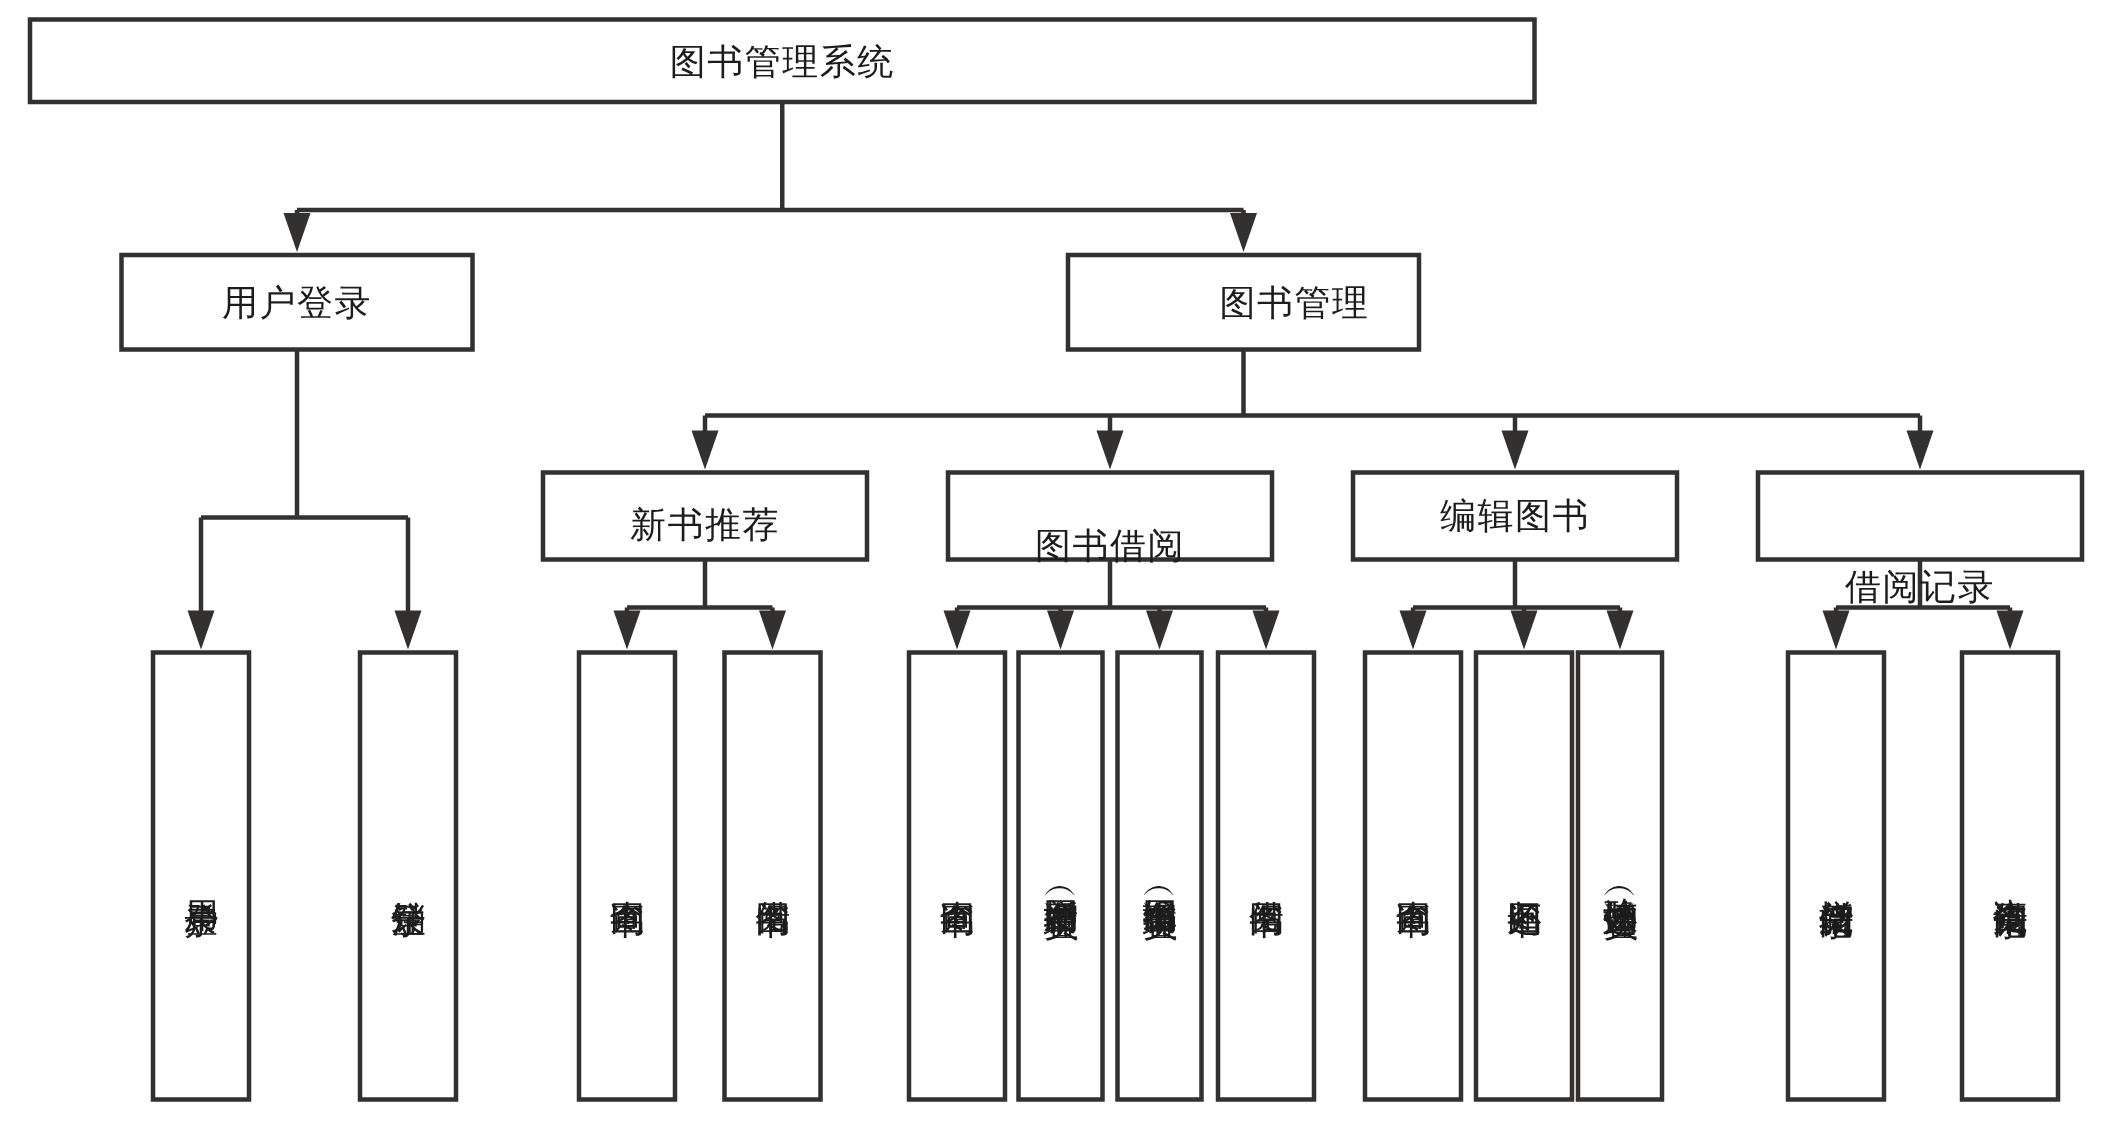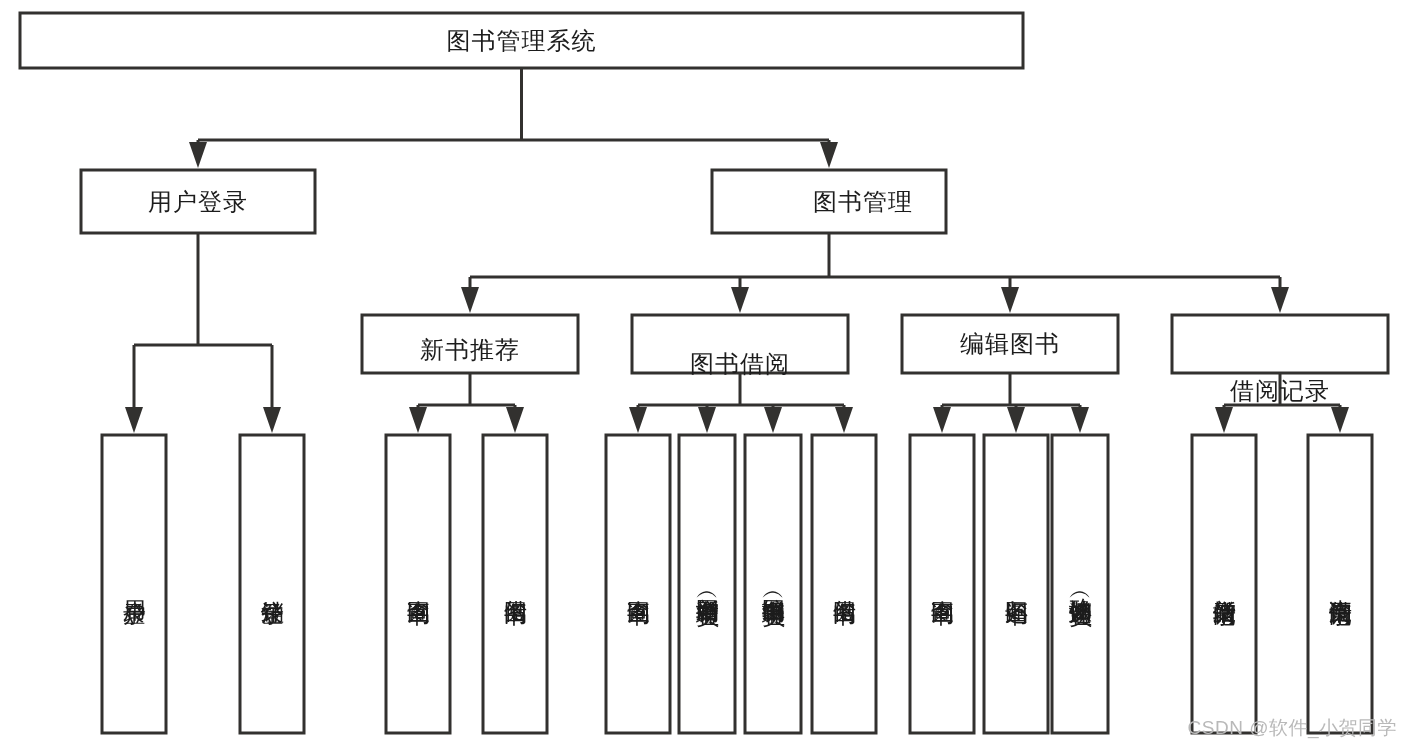--- a/index.html
+++ b/index.html
@@ -182,15 +182,14 @@
       <div class="vlabel" style="left: 679px; top: 435px; width: 56px; height: 298px;">新增图书（管理员）</div>
       <div class="vlabel" style="left: 745px; top: 435px; width: 56px; height: 298px;">编辑图书（管理员）</div>
       <div class="vlabel" style="left: 812px; top: 435px; width: 64px; height: 298px;">借阅图书</div>
       <div class="vlabel" style="left: 910px; top: 435px; width: 64px; height: 298px;">查询图书</div>
       <div class="vlabel" style="left: 984px; top: 435px; width: 64px; height: 298px;">归还图书</div>
       <div class="vlabel" style="left: 1052px; top: 435px; width: 56px; height: 298px;">确认归还（管理员）</div>
       <div class="vlabel" style="left: 1192px; top: 435px; width: 64px; height: 298px;">新增借阅记录</div>
       <div class="vlabel" style="left: 1308px; top: 435px; width: 64px; height: 298px;">查询借阅记录</div>
     </div>
 
-  <div id="watermark">CSDN @软件_小贺同学</div>
 
 </div>
 
 </body></html>

